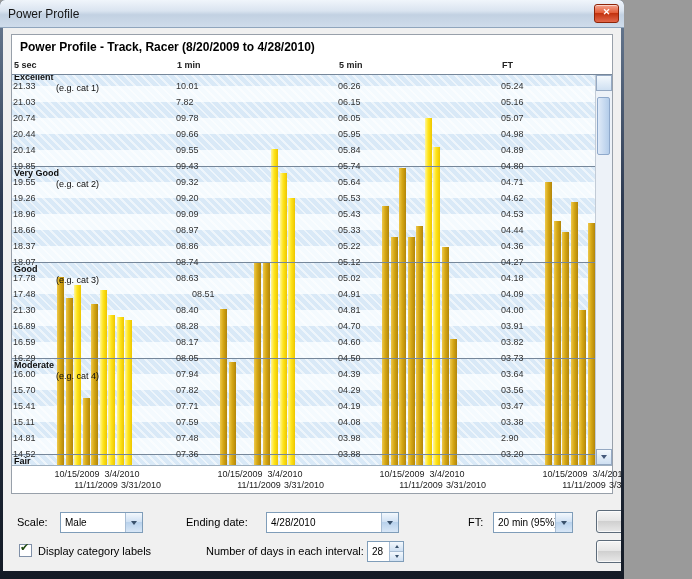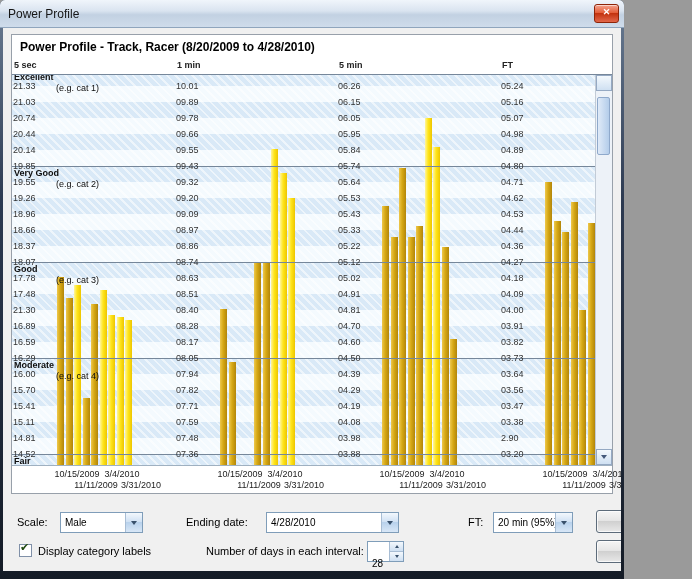--- a/index.html
+++ b/index.html
@@ -55,21 +55,21 @@
   .combo-btn { position:absolute; right:0; top:0; bottom:0; width:16px; border-left:1px solid #a8bdd4;
                background:linear-gradient(180deg,#f3f8fd,#d1e2f4 45%,#b9d2ec 50%,#d8e7f7);
                display:flex; align-items:center; justify-content:center; cursor:pointer; }
   .tri-down { width:0; height:0; border-left:3px solid transparent; border-right:3px solid transparent; border-top:4px solid #38506b; }
   .vbtn { position:absolute; width:89px; height:23px; font-size:11px; font-family:inherit; color:#000;
           background:linear-gradient(180deg,#f5f5f5,#e6e6e6 45%,#d0d0d0 50%,#e8e8e8);
           border:1px solid #5c6b7a; border-radius:3px; box-shadow:inset 0 0 0 1px rgba(255,255,255,.75); cursor:pointer; }
   .checkbox { position:absolute; width:13px; height:13px; background:#fff; border:1px solid #8090a8; box-sizing:border-box; cursor:pointer; }
   .checkbox .check { position:absolute; left:0; top:-4px; font-size:11px; color:#20490f; }
   .spinner { position:absolute; width:37px; height:21px; background:#fff; border:1px solid #7f9db9; box-sizing:border-box; }
-  .spin-value { position:absolute; left:4px; top:16px; font-size:10px;text-align:center; }
+  .spin-value { position:absolute; left:4px; top:4px; font-size:10px;text-align:center; }
   .spin-btns { position:absolute; right:0; top:0; width:13px; height:100%; border-left:1px solid #a8bdd4; display:flex; flex-direction:column; }
   .spin-up,.spin-down { flex:1; display:flex; align-items:center; justify-content:center;
                         background:linear-gradient(180deg,#f3f8fd,#cfe0f2); cursor:pointer; }
   .spin-up { border-bottom:1px solid #a8bdd4; }
   .tri-up-t { width:0; height:0; border-left:2.5px solid transparent; border-right:2.5px solid transparent; border-bottom:3.5px solid #38506b; }
   .tri-down-t { width:0; height:0; border-left:2.5px solid transparent; border-right:2.5px solid transparent; border-top:3.5px solid #38506b; }
 </style>
 </head>
 <body>
 
@@ -119,33 +119,33 @@
             <div class="bar" style="left: 45px; top: 201.852px; height: 188.148px; width: 7px;"></div>
             <div class="bar" style="left: 53.5px; top: 223.456px; height: 166.544px; width: 7px;"></div>
             <div class="bar bright" style="left: 62px; top: 209.954px; height: 180.046px; width: 7px;"></div>
             <div class="bar" style="left: 70.5px; top: 323.371px; height: 66.6287px; width: 7px;"></div>
             <div class="bar" style="left: 79px; top: 228.857px; height: 161.143px; width: 7px;"></div>
             <div class="bar bright" style="left: 87.5px; top: 215.354px; height: 174.646px; width: 7px;"></div>
             <div class="bar bright" style="left: 96px; top: 239.658px; height: 150.342px; width: 7px;"></div>
             <div class="bar bright" style="left: 104.5px; top: 242.359px; height: 147.641px; width: 7px;"></div>
             <div class="bar bright" style="left: 113px; top: 245.059px; height: 144.941px; width: 7px;"></div>
             <div class="tick" style="left: 164px; top: 7px;">10.01</div>
-            <div class="tick" style="left: 164px; top: 23px;">09.89</div>
+            <div class="tick" style="left: 164px; top: 23px;">7.82</div>
             <div class="tick" style="left: 164px; top: 39px;">09.78</div>
             <div class="tick" style="left: 164px; top: 55px;">09.66</div>
             <div class="tick" style="left: 164px; top: 71px;">09.55</div>
             <div class="tick" style="left: 164px; top: 87px;">09.43</div>
             <div class="tick" style="left: 164px; top: 103px;">09.32</div>
             <div class="tick" style="left: 164px; top: 119px;">09.20</div>
             <div class="tick" style="left: 164px; top: 135px;">09.09</div>
             <div class="tick" style="left: 164px; top: 151px;">08.97</div>
             <div class="tick" style="left: 164px; top: 167px;">08.86</div>
             <div class="tick" style="left: 164px; top: 183px;">08.74</div>
             <div class="tick" style="left: 164px; top: 199px;">08.63</div>
-            <div class="tick" style="left: 164px; top: 215px;">08.51</div>
+            <div class="tick" style="left: 180px; top: 215px;">08.51</div>
             <div class="tick" style="left: 164px; top: 231px;">08.40</div>
             <div class="tick" style="left: 164px; top: 247px;">08.28</div>
             <div class="tick" style="left: 164px; top: 263px;">08.17</div>
             <div class="tick" style="left: 164px; top: 279px;">08.05</div>
             <div class="tick" style="left: 164px; top: 295px;">07.94</div>
             <div class="tick" style="left: 164px; top: 311px;">07.82</div>
             <div class="tick" style="left: 164px; top: 327px;">07.71</div>
             <div class="tick" style="left: 164px; top: 343px;">07.59</div>
             <div class="tick" style="left: 164px; top: 359px;">07.48</div>
             <div class="tick" style="left: 164px; top: 375px;">07.36</div>

